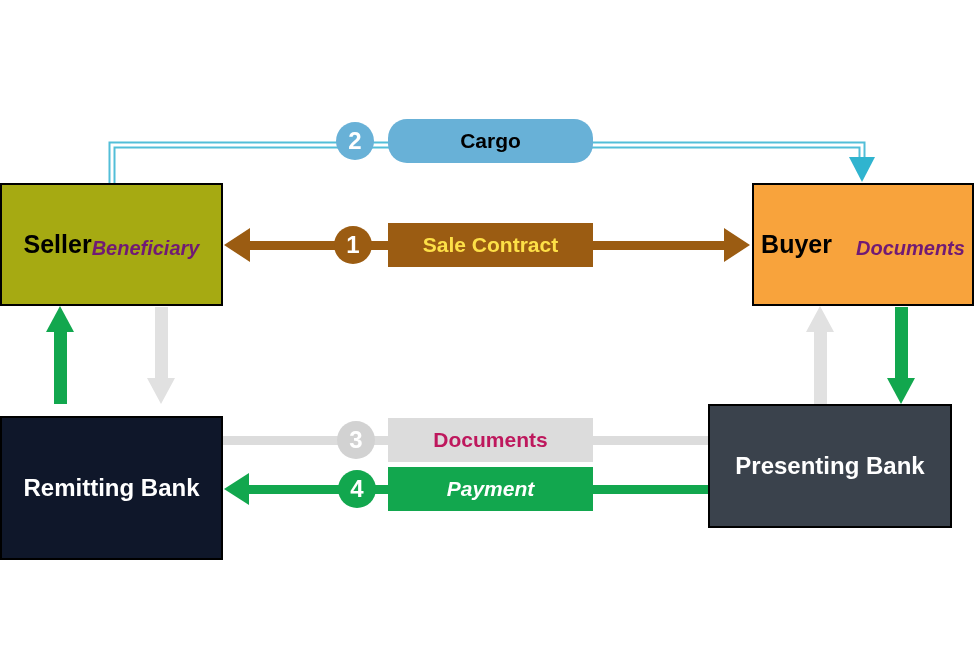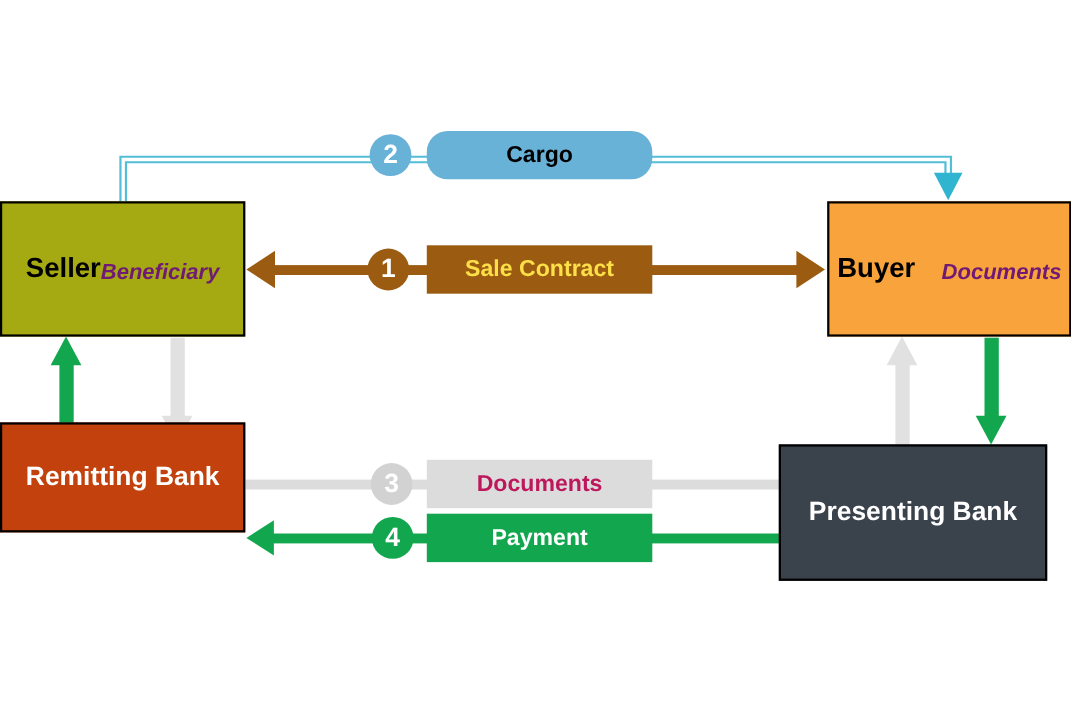--- a/index.html
+++ b/index.html
@@ -11,21 +11,21 @@
   .node{
     position:absolute;box-sizing:border-box;border:2px solid #000;
     display:flex;flex-direction:row;align-items:center;justify-content:center;
     z-index:2;text-align:center;
   }
   .node .title{font-weight:bold;font-size:25px;color:#000;line-height:1.1;}
   .node .subtitle{font-weight:bold;font-style:italic;font-size:20px;color:#701a75;margin-top:7px;line-height:1.1;}
   .node.bank .title{color:#fff;font-size:24px;}
   #seller{left:0;top:183px;width:223px;height:123px;background:#a6aa12;}
   #buyer{left:752px;top:183px;width:222px;height:123px;background:#f8a33c;gap:24px;}
-  #remitting{left:0;top:384px;width:223px;height:100px;background:#c2410c;}
+  #remitting{left:0;top:416px;width:223px;height:144px;background:#0f172a;}
   #presenting{left:708px;top:404px;width:244px;height:124px;background:#3a424c;}
 
   
   .hline{position:absolute;z-index:1;}
   #sale-line{left:238px;top:241px;width:488px;height:9px;background:#9b5c12;}
   #docs-line{left:223px;top:436px;width:504px;height:9px;background:#dcdcdc;}
   #pay-line{left:247px;top:485px;width:505px;height:9px;background:#12a74e;}
 
   .tri{position:absolute;width:0;height:0;z-index:1;}
   #sale-head-left{left:224px;top:228px;border-top:17px solid transparent;border-bottom:17px solid transparent;border-right:26px solid #9b5c12;}
@@ -60,21 +60,21 @@
 
   
   .flow-label{
     position:absolute;left:388px;width:205px;height:44px;
     display:flex;align-items:center;justify-content:center;
     font-weight:bold;font-size:21px;z-index:3;
   }
   #label-cargo{top:119px;background:#68b1d7;color:#000000;border-radius:19px;}
   #label-sale{top:223px;background:#9b5c12;color:#fde047;}
   #label-docs{top:418px;background:#dcdcdc;color:#be185d;}
-  #label-pay{top:467px;background:#12a74e;color:#fff;}
+  #label-pay{top:467px;background:#12a74e;color:#fff;font-style:italic;}
 </style>
 </head>
 <body>
 
 <div class="canvas">
 
   <svg id="cargo-svg" width="974" height="650" viewBox="0 0 974 650">
     <path d="M112 183 V145 H862 V160" fill="none" stroke="#52bed8" stroke-width="7"></path>
     <path d="M112 183 V145 H862 V160" fill="none" stroke="#ffffff" stroke-width="3"></path>
     <polygon points="849,157 875,157 862,182" fill="#30b4cf"></polygon>

